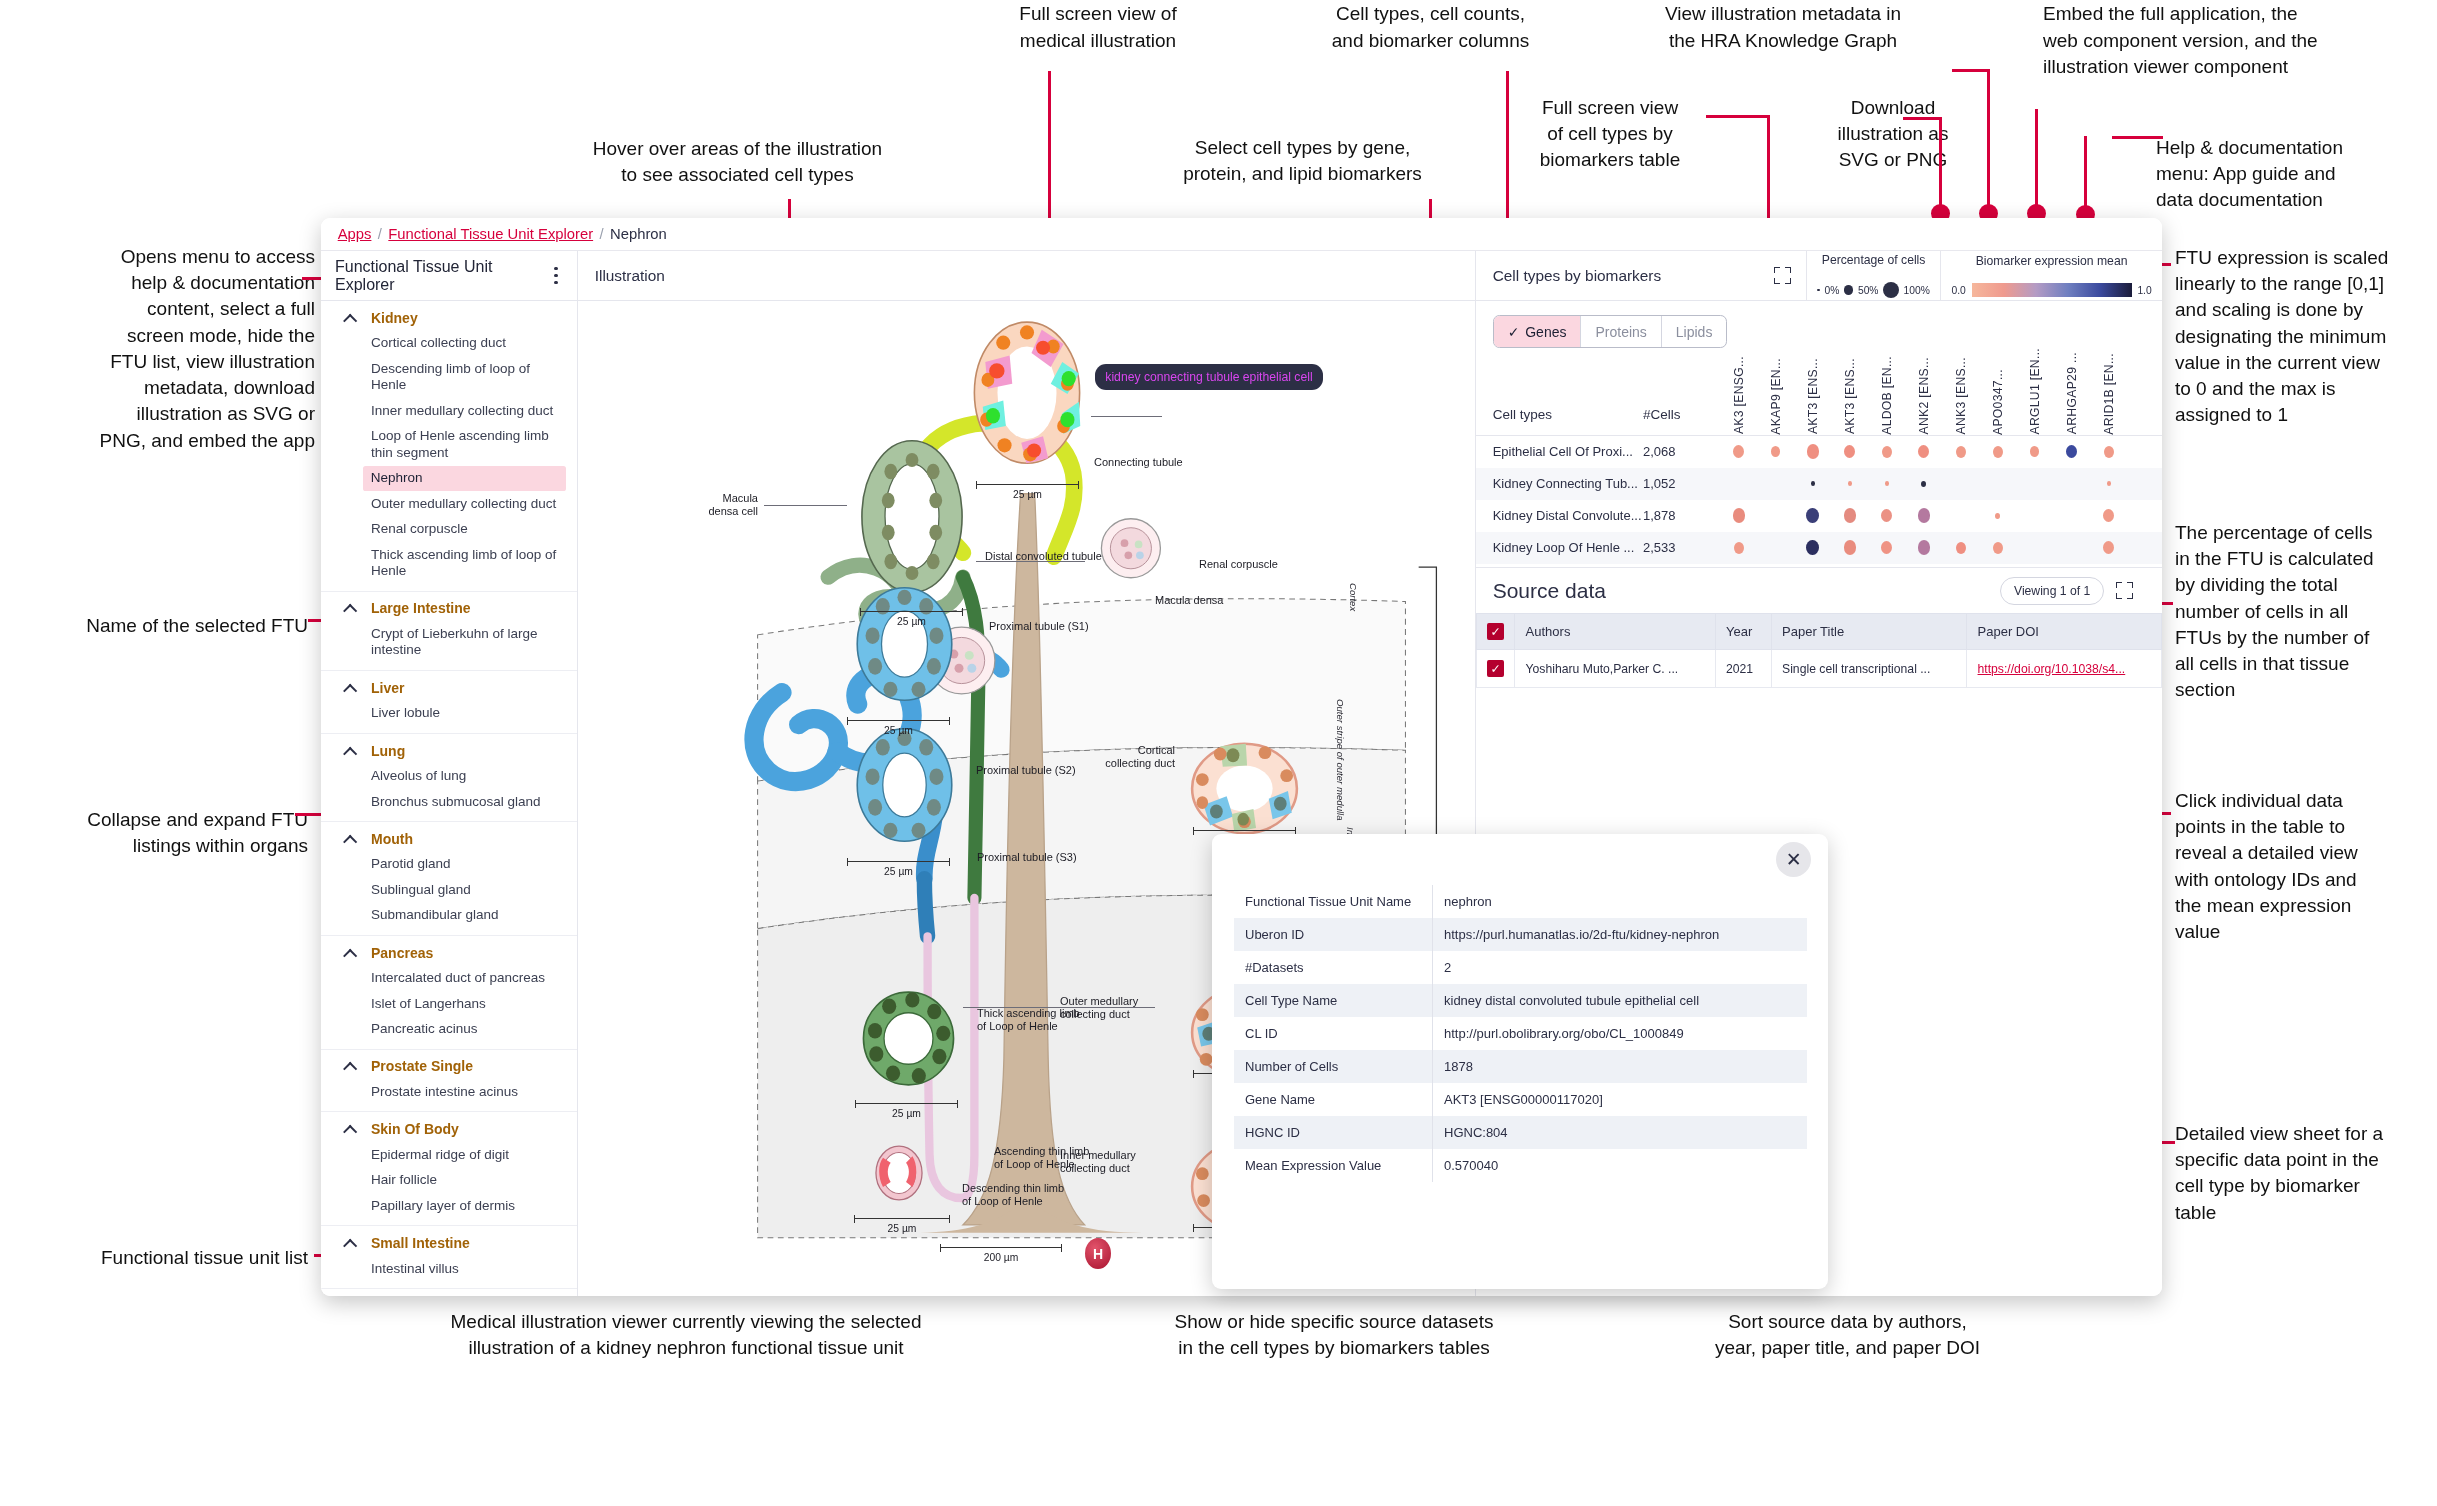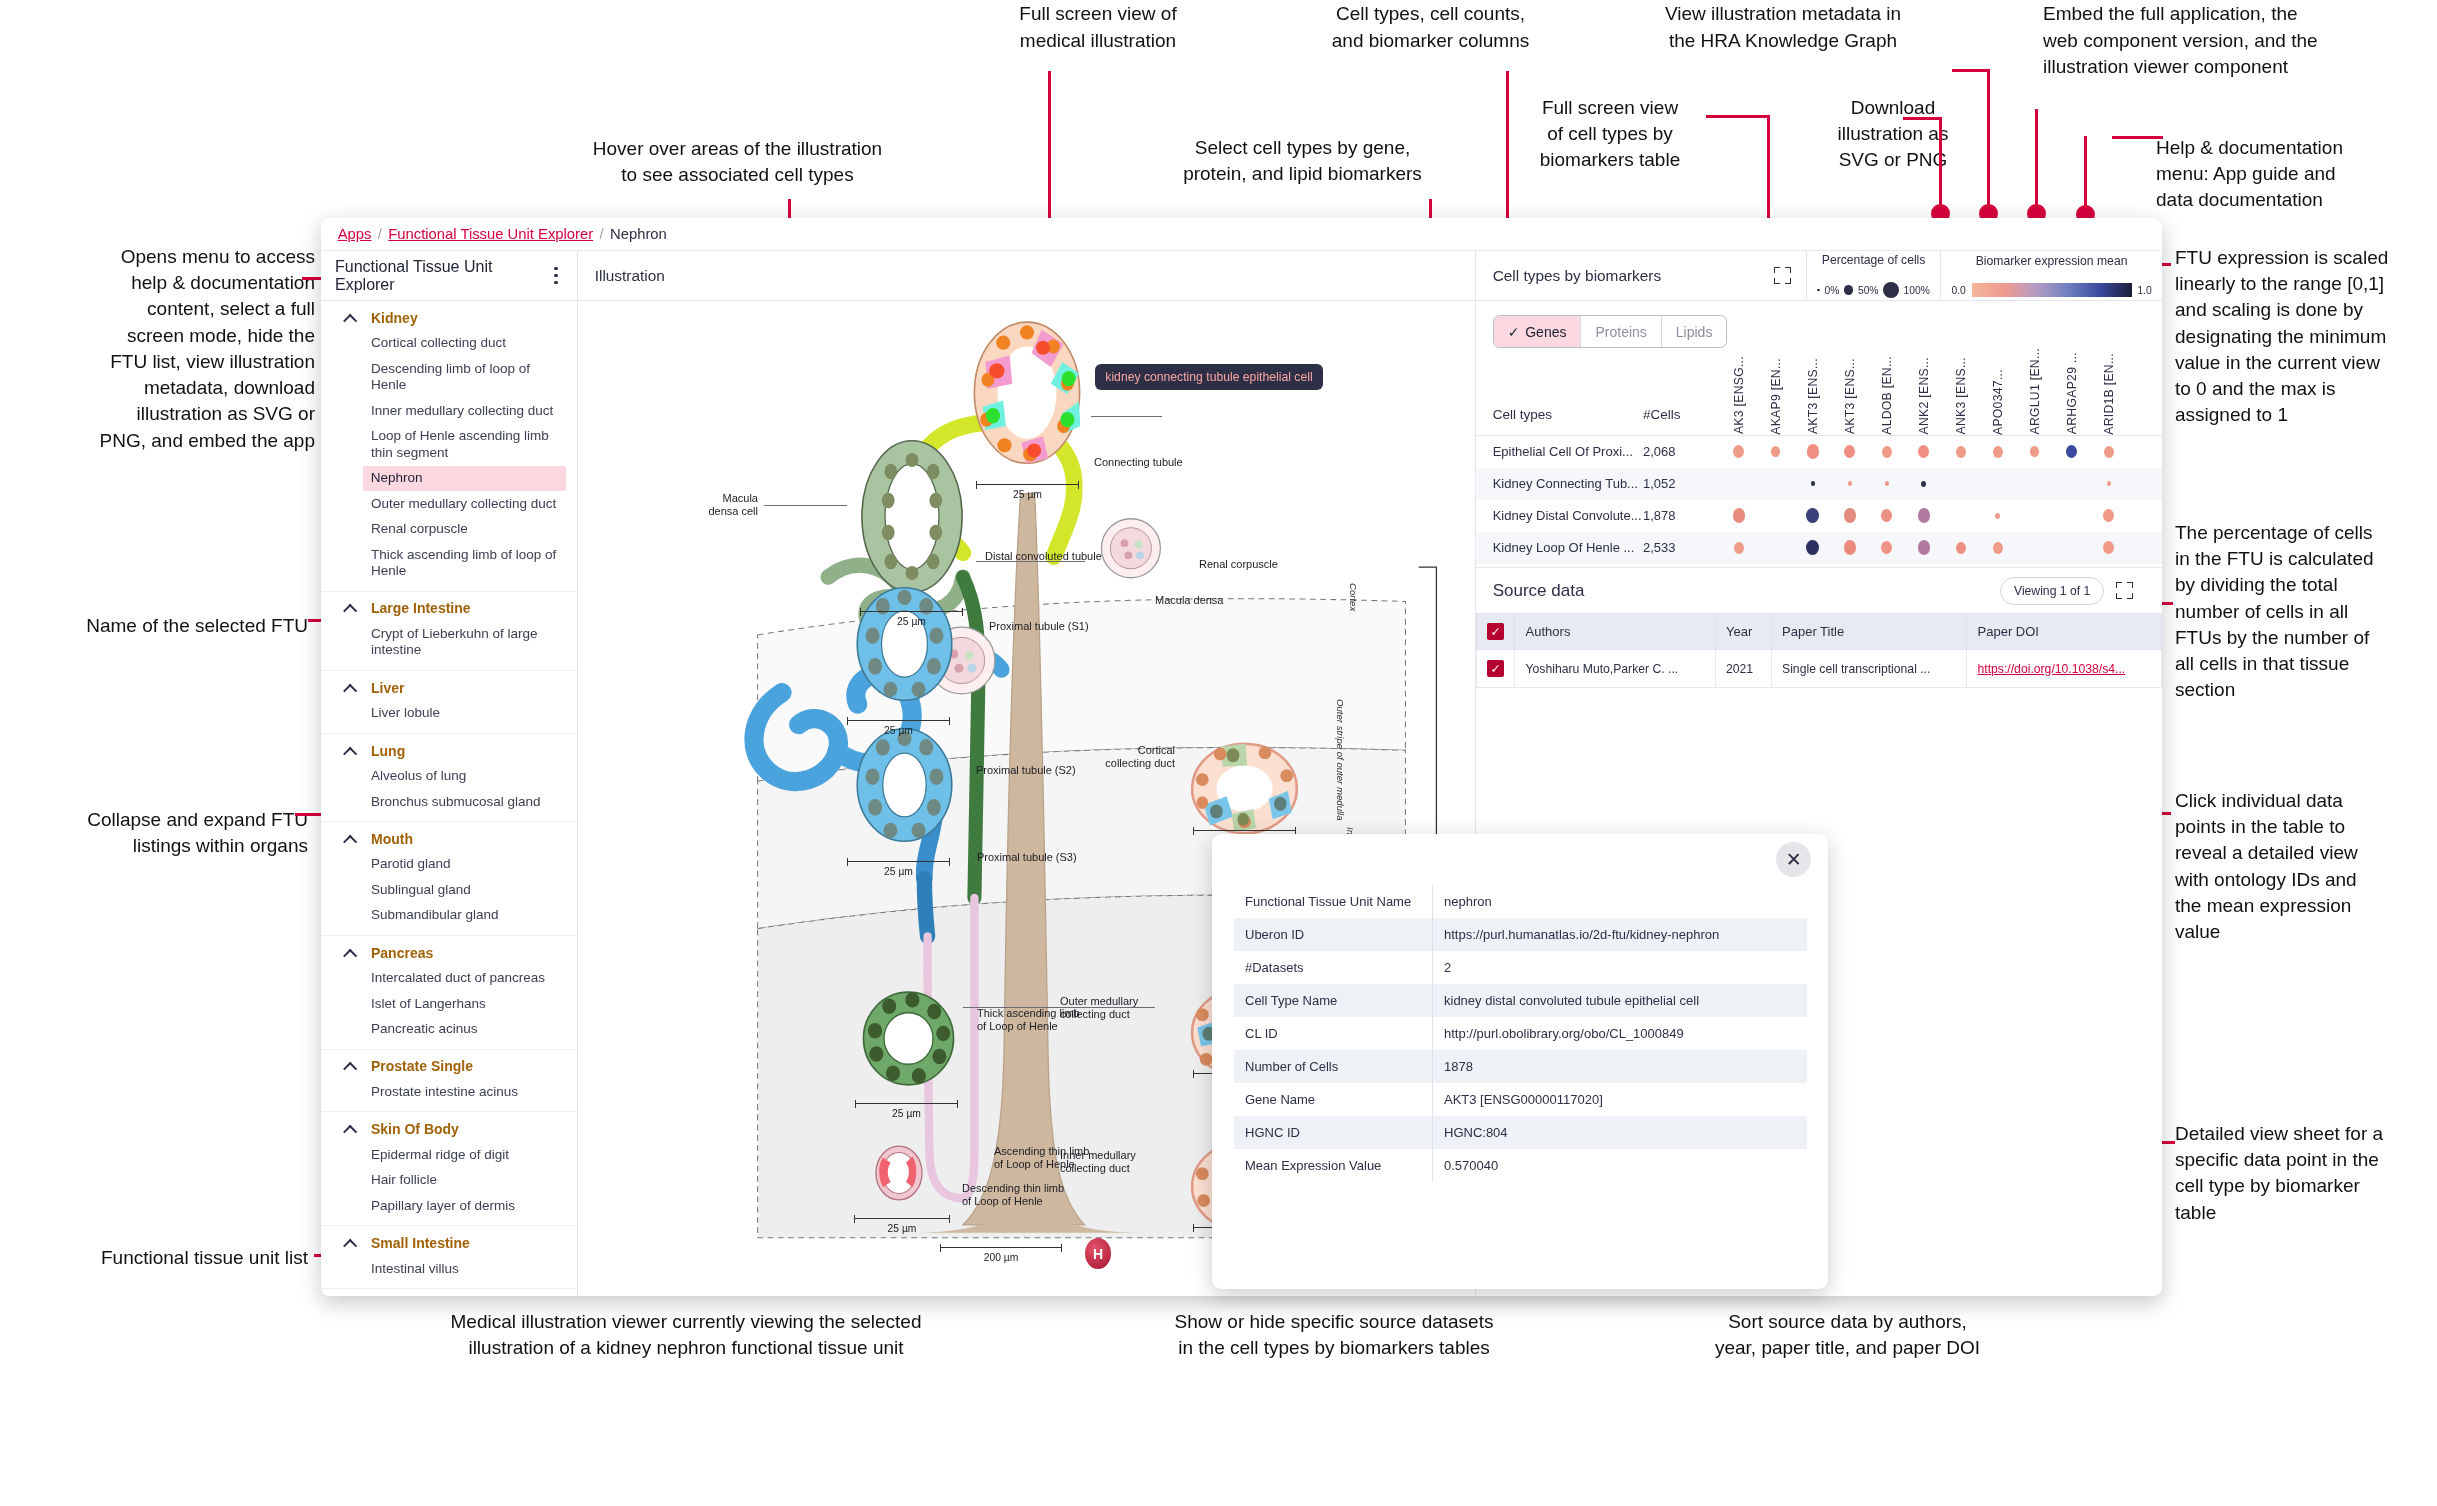--- a/index.html
+++ b/index.html
@@ -51,22 +51,22 @@
   #illhead { height:50px; display:flex; align-items:center; padding:0 16.7px; border-bottom:0.6px solid #e5e6ed; }
   #illhead span { font-size:15.4px; color:#2c2f45; }
   #illcanvas { flex:1; position:relative; background:#fff; overflow:hidden; }
   .ilbl { position:absolute; font-size:11px; color:#1c1c24; line-height:1.22; white-space:pre-line; }
   .ilbl.rt { text-align:right; }
   .zoneLbl { position:absolute; font-size:9.6px; color:#2a2a33; font-style:italic; line-height:1.15;
              writing-mode:vertical-rl; text-align:center; }
   .scaleBar { position:absolute; font-size:10.3px; color:#1c1c24; text-align:center; }
   .scaleBar .bar { position:relative; height:7.7px; border-left:1.3px solid #333; border-right:1.3px solid #333; }
   .scaleBar .bar:after{ content:""; position:absolute; left:0; right:0; top:3.2px; height:1.3px; background:#333; }
-  .tooltip { position:absolute; background:#2c2f45; color:#fca5a5; font-size:12.2px; padding:5.8px 10.3px;
-             border-radius:6px; white-space:nowrap; }
+  .tooltip { position:absolute; background:#2c2f45; color:#d946ef; font-size:12.2px; padding:5.8px 10.3px;
+             border-radius:11px; white-space:nowrap; }
   .leader { position:absolute; background:#6d6d78; }
   .leader.h { height:1px; }
   .hbadge { position:absolute; width:26px; height:31px; border-radius:50%;
             background:radial-gradient(circle at 38% 32%, #e2536b, #a8132f);
             display:flex; align-items:center; justify-content:center; color:#fff; font-size:14px; font-weight:700; }
 
   
   #right { width:686px; display:flex; flex-direction:column; background:#fff; min-width:0; }
   #rhead { height:50px; display:flex; align-items:stretch; border-bottom:0.6px solid #e5e6ed; }
   #rtitlebox { flex:1; display:flex; align-items:center; padding-left:16.7px; }
@@ -116,21 +116,21 @@
   .bmrow .ct { width:167px; padding-left:16.7px; font-size:13px; color:#2c2f45; overflow:hidden;
                white-space:nowrap; text-overflow:ellipsis; }
   .bmrow .nc { width:77px; font-size:13px; color:#2c2f45; }
   .cells { flex:1; display:flex; align-items:center; overflow:hidden; }
   .cellslot { width:37px; flex:none; display:flex; align-items:center; justify-content:center; }
   .blob { border-radius:50%; }
 
   
   #srcsec { border-top:0.6px solid #e5e6ed; margin-top:3.8px; }
   #srchead { height:45px; display:flex; align-items:center; padding:0 16.7px; }
-  #srchead .t { flex:1; font-size:17px; color:#2c2f45; }
+  #srchead .t { flex:1; font-size:21px; color:#2c2f45; }
   .pill { border:1px solid #d4d6e0; border-radius:15.4px; padding:5.8px 13px; font-size:12.2px; color:#2c2f45; }
   #srctbl { width:100%; border-collapse:collapse; }
   #srctbl th { background:#e7eaf2; font-size:13px; color:#2c2f45; text-align:left;
                padding:9px 10.3px; font-weight:400; border:0.6px solid #dfe2ec; }
   #srctbl td { font-size:12.2px; color:#2c2f45; padding:10.3px; border:0.6px solid #e7e9f0; }
   #srctbl td a { color:#d6003c; }
   .cbx { width:16.7px; height:16.7px; background:#b4002e; border-radius:1.9px; display:inline-flex;
          align-items:center; justify-content:center; color:#fff; font-size:12.2px; }
   .colchk { width:37px; text-align:center !important; }
 

